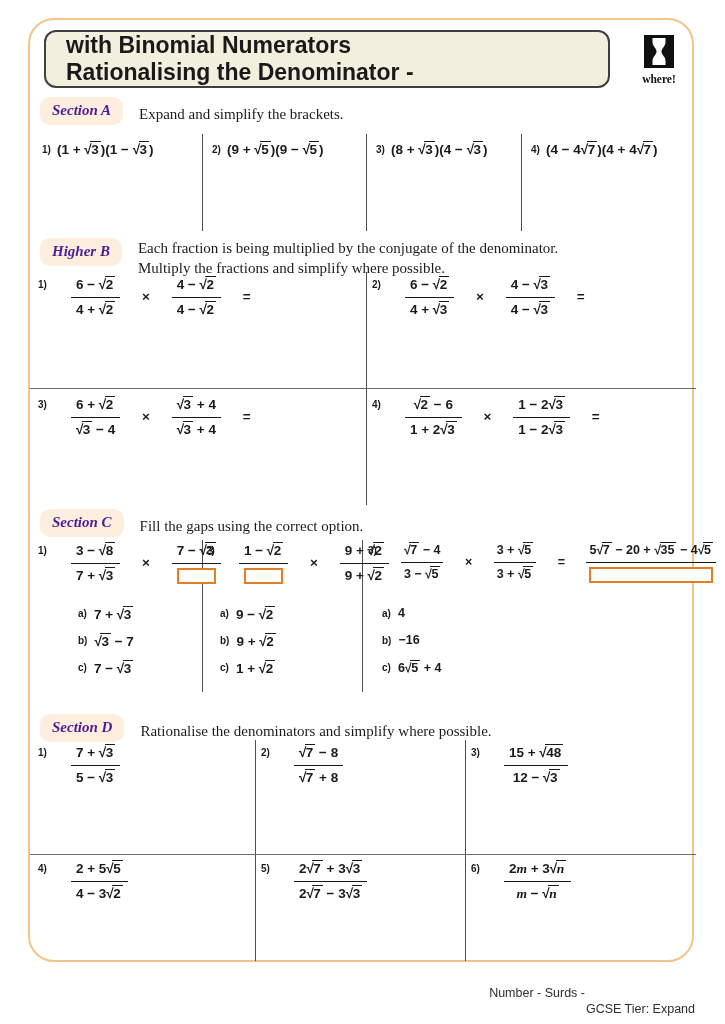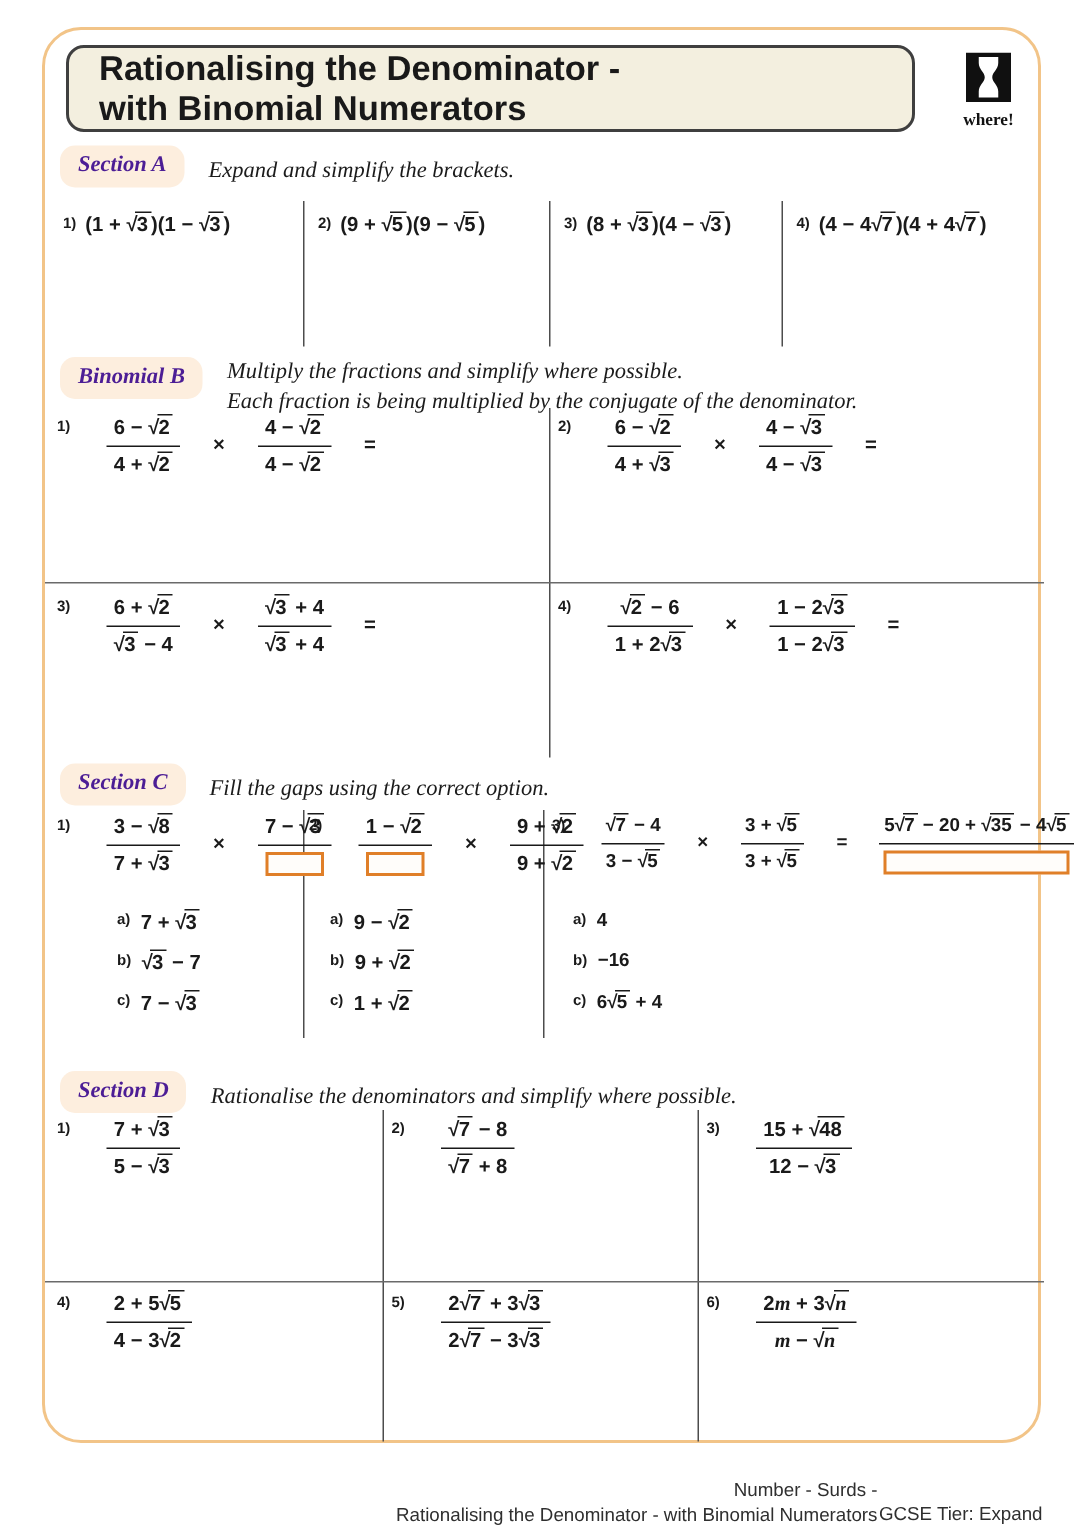--- a/index.html
+++ b/index.html
@@ -12,21 +12,21 @@
   .title-box{position:absolute;left:44px;top:30px;width:566px;height:58px;background:var(--titlebg,#f3efdf);
     border:2px solid #3f3f3f;border-radius:12px;display:flex;flex-direction:column;justify-content:center;
     padding-left:20px;font-size:23px;font-weight:bold;line-height:27px;color:#191919}
   .logo{position:absolute;left:629px;top:35px;width:60px;text-align:center}
   .logo .ltxt{font-family:"Liberation Serif",serif;font-weight:bold;font-size:11.5px;margin-top:1px;color:#111}
 
   
   .sec-head{position:absolute;left:40px;display:flex;align-items:flex-start}
   .sec-label{background:var(--labelbg,#fdeede);border-radius:10px;padding:5px 12px 6px;
     font-family:"Liberation Serif",serif;font-style:italic;font-weight:bold;font-size:15px;white-space:nowrap;color:#4c1d95}
-  .sec-instr{font-family:"Liberation Serif",serif;font-style:italic;font-size:15px;margin:7px 0 0 16px;line-height:20px;color:#1b1b1b}
+  .sec-instr{font-family:"Liberation Serif",serif;font-size:15px;margin:7px 0 0 16px;line-height:20px;color:#1b1b1b}
   .sec-instr.two{margin-top:0}
 
   
   .plabel{font-size:10px;font-weight:bold;margin:3px 6px 0 0;white-space:nowrap}
   .math{font-weight:bold;font-size:13.5px;line-height:1.25;white-space:nowrap;color:#1a1a1a}
   .frac{display:inline-block;vertical-align:middle;text-align:center;margin:0 18px}
   .frac .num{display:block;border-bottom:1.6px solid #191919;padding:0 5px 3px}
   .frac .den{display:block;padding:3px 5px 0}
   .sq{white-space:nowrap}
   .rad{display:inline-block;border-top:1.6px solid;line-height:1.12;padding:0 2px 0 1px;margin-left:-1.5px}
@@ -60,22 +60,22 @@
   .f-center{position:absolute;left:140px;right:140px;top:0;text-align:right;line-height:17px}
   .f-right{position:absolute;right:30px;top:17px}
 </style>
 </head>
 <body>
 
 <div class="page">
   <div class="frame"></div>
 
   <div class="title-box">
+    <div>with Binomial Numerators</div>
     <div>Rationalising the Denominator -</div>
-    <div>with Binomial Numerators</div>
   </div>
   <div class="logo">
     <svg width="30" height="33" viewBox="0 0 30 33">
       <rect width="30" height="33" fill="#101010"></rect>
       <path d="M8.5 3 H21.5 V7 C21.5 11.5 17.5 13 17.5 16.5 C17.5 20 21.5 21.5 21.5 26 V30 H8.5 V26 C8.5 21.5 12.5 20 12.5 16.5 C12.5 13 8.5 11.5 8.5 7 Z" fill="#ffffff"></path>
     </svg>
     <div class="ltxt">where!</div>
   </div>
 
   <div class="sec-head" style="top:97px">
@@ -95,24 +95,24 @@
       <span class="plabel">3)</span>
       <span class="math">(8 + <span class="sq">√<span class="rad">3</span></span>)(4 − <span class="sq">√<span class="rad">3</span></span>)</span>
     </div>
     <div class="acol bl" style="width:173px">
       <span class="plabel">4)</span>
       <span class="math">(4 − 4<span class="sq">√<span class="rad">7</span></span>)(4 + 4<span class="sq">√<span class="rad">7</span></span>)</span>
     </div>
   </div>
 
   <div class="sec-head" style="top:238px">
-    <span class="sec-label">Binomial B</span>
+    <span class="sec-label">Higher B</span>
     <span class="sec-instr two">
+      <span style="display:block">Each fraction is being multiplied by the conjugate of the denominator.</span>
       <span style="display:block">Multiply the fractions and simplify where possible.</span>
-      <span style="display:block">Each fraction is being multiplied by the conjugate of the denominator.</span>
     </span>
   </div>
   <div class="panel" style="top:272px;height:233px">
     <div class="vline" style="left:330px;height:233px"></div>
     <div class="hline" style="top:116px"></div>
     <div class="prob" style="left:2px;top:4px">
       <span class="plabel">1)</span>
       <span class="math"><span class="frac"><span class="num">6 − <span class="sq">√<span class="rad">2</span></span></span><span class="den">4 + <span class="sq">√<span class="rad">2</span></span></span></span> × <span class="frac"><span class="num">4 − <span class="sq">√<span class="rad">2</span></span></span><span class="den">4 − <span class="sq">√<span class="rad">2</span></span></span></span> =</span>
     </div>
     <div class="prob" style="left:336px;top:4px">
@@ -231,17 +231,16 @@
     </div>
     <div class="prob" style="left:435px;top:120px">
       <span class="plabel">6)</span>
       <span class="math"><span class="frac"><span class="num">2<span class="it">m</span> + 3<span class="sq">√<span class="rad"><span class="it">n</span></span></span></span><span class="den"><span class="it">m</span> − <span class="sq">√<span class="rad"><span class="it">n</span></span></span></span></span></span>
     </div>
   </div>
 
   <div class="footer">
     <div class="f-center">
       <div>Number - Surds -</div>
-      <div>Rationalising the Denominator - with Binomial Numerators</div>
     </div>
     <div class="f-right">GCSE Tier: Expand</div>
   </div>
 </div>
 
 </body></html>

